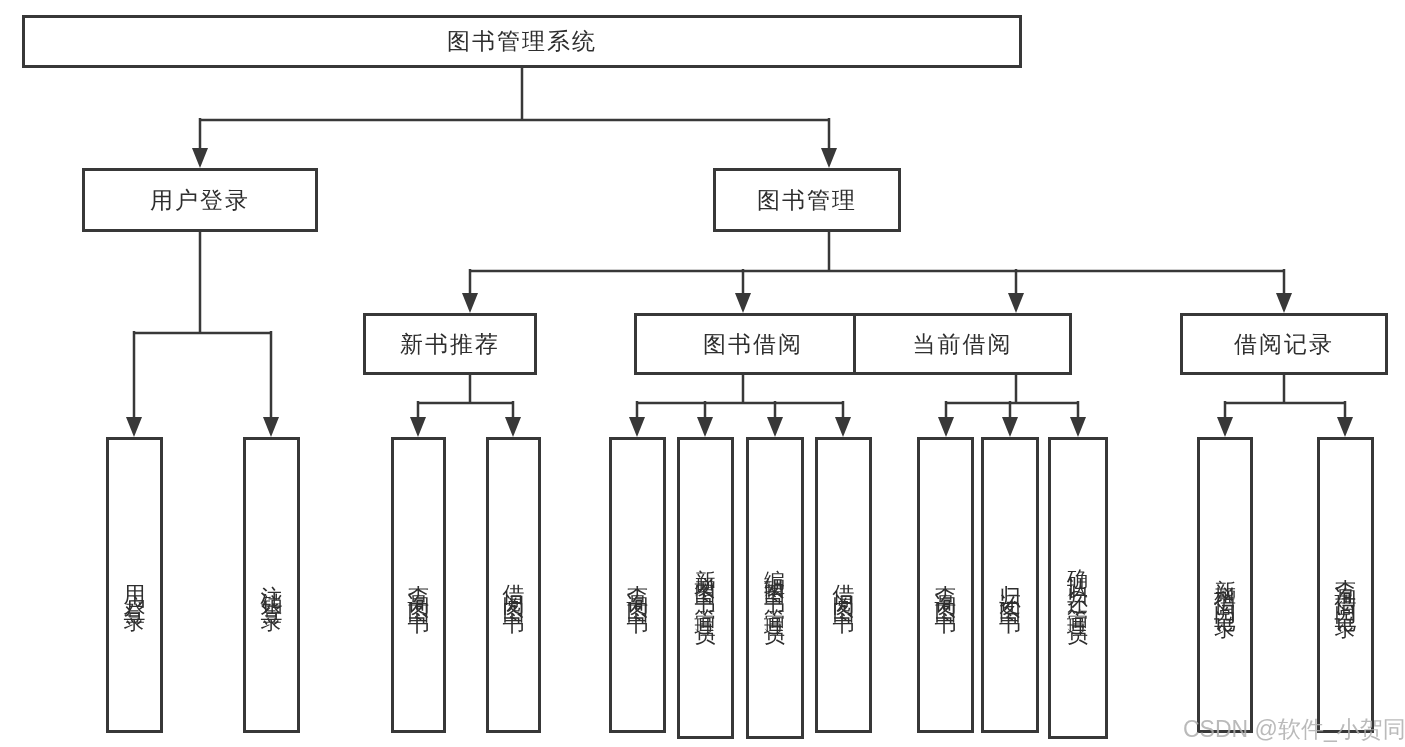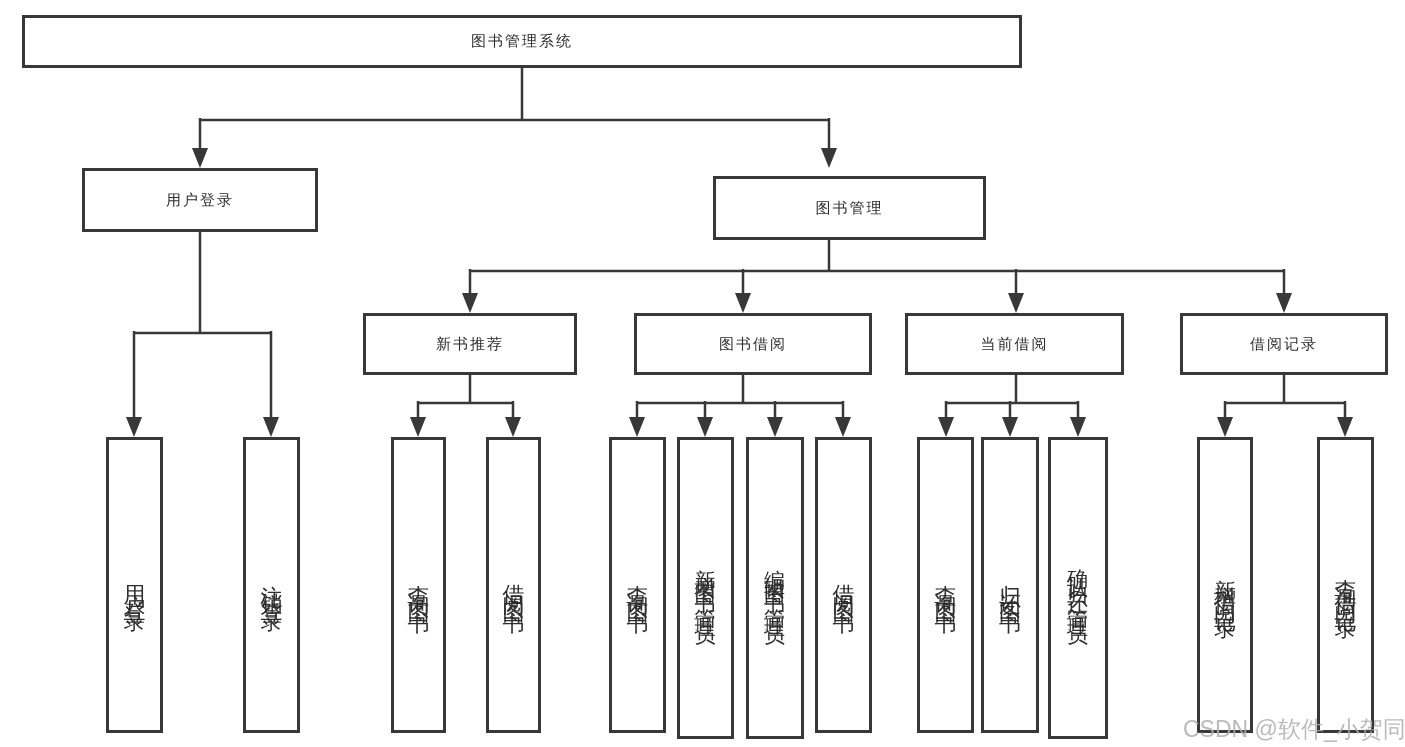--- a/index.html
+++ b/index.html
@@ -26,21 +26,21 @@
     position: absolute;
     box-sizing: border-box;
     background: #ffffff;
     border: 3px solid #383838;
     display: flex;
     align-items: center;
     justify-content: center;
     text-align: center;
   }
   .h-box {
-    font-size: 15px;
+    font-size: 23px;
     letter-spacing: 2px;
     white-space: nowrap;
   }
   .v-box {
     writing-mode: vertical-rl;
     text-orientation: mixed;
     font-size: 22px;
     letter-spacing: 9px;
     line-height: 1;
   }
@@ -48,25 +48,25 @@
     letter-spacing: 8px;
     font-size: 21px;
   }
   .v-box.medium {
     letter-spacing: 8px;
   }
   
   #n-root   { left: 22px;   top: 15px;  width: 1000px; height: 53px; }
   
   #n-login  { left: 82px;   top: 168px; width: 236px;  height: 64px; }
-  #n-mgmt   { left: 713px;  top: 168px; width: 273px;  height: 64px; margin-top: 8px; }
+  #n-mgmt   { left: 713px;  top: 168px; width: 188px;  height: 64px; }
   
-  #n-newrec { left: 363px;  top: 313px; width: 214px;  height: 62px; }
+  #n-newrec { left: 363px;  top: 313px; width: 174px;  height: 62px; }
   #n-borrow { left: 634px;  top: 313px; width: 238px;  height: 62px; }
-  #n-current{ left: 905px;  top: 313px; width: 219px;  height: 62px; }
+  #n-current{ left: 853px;  top: 313px; width: 219px;  height: 62px; }
   #n-record { left: 1180px; top: 313px; width: 208px;  height: 62px; }
   
   #l-1  { left: 106px;  top: 437px; width: 57px; height: 296px; }
   #l-2  { left: 243px;  top: 437px; width: 57px; height: 296px; }
   #l-3  { left: 391px;  top: 437px; width: 55px; height: 296px; }
   #l-4  { left: 486px;  top: 437px; width: 55px; height: 296px; }
   #l-5  { left: 609px;  top: 437px; width: 57px; height: 296px; }
   #l-6  { left: 677px;  top: 437px; width: 57px; height: 302px; }
   #l-7  { left: 746px;  top: 437px; width: 58px; height: 302px; }
   #l-8  { left: 815px;  top: 437px; width: 57px; height: 296px; }

